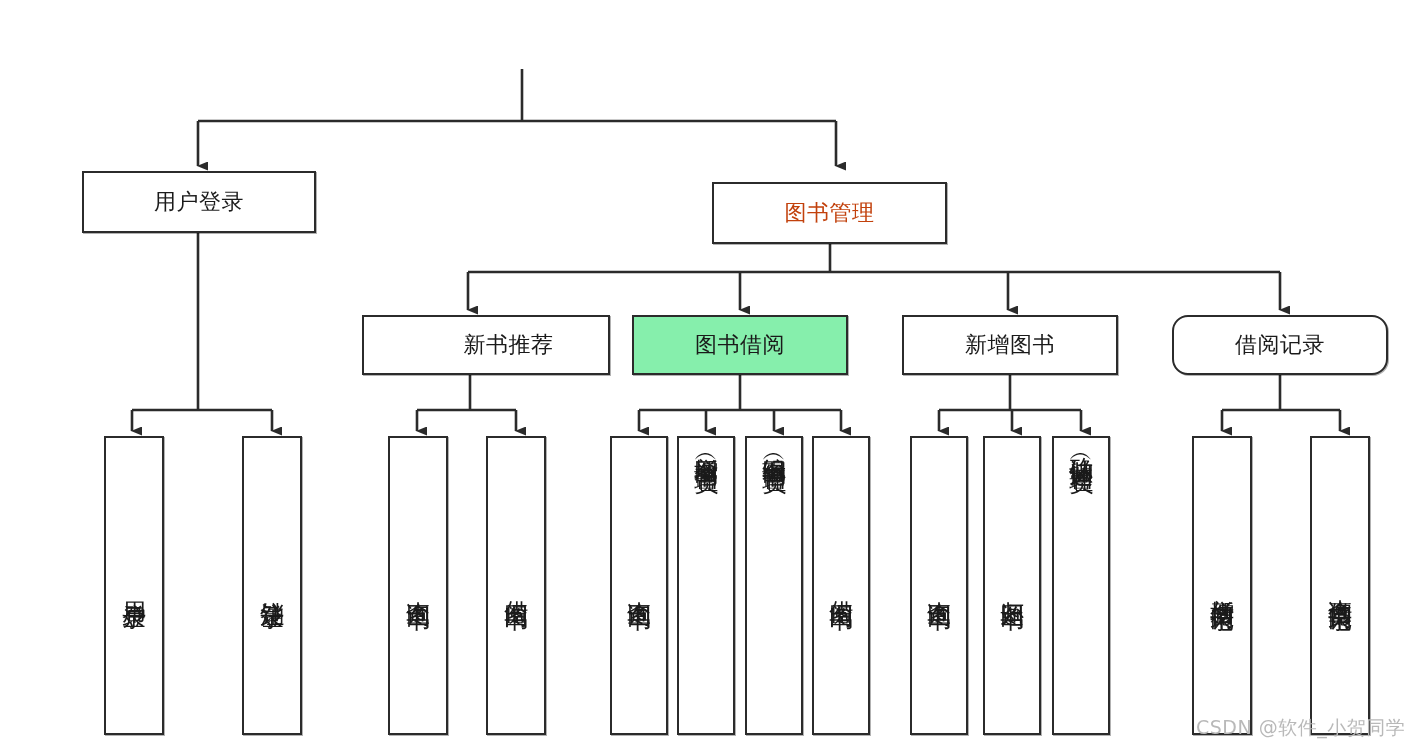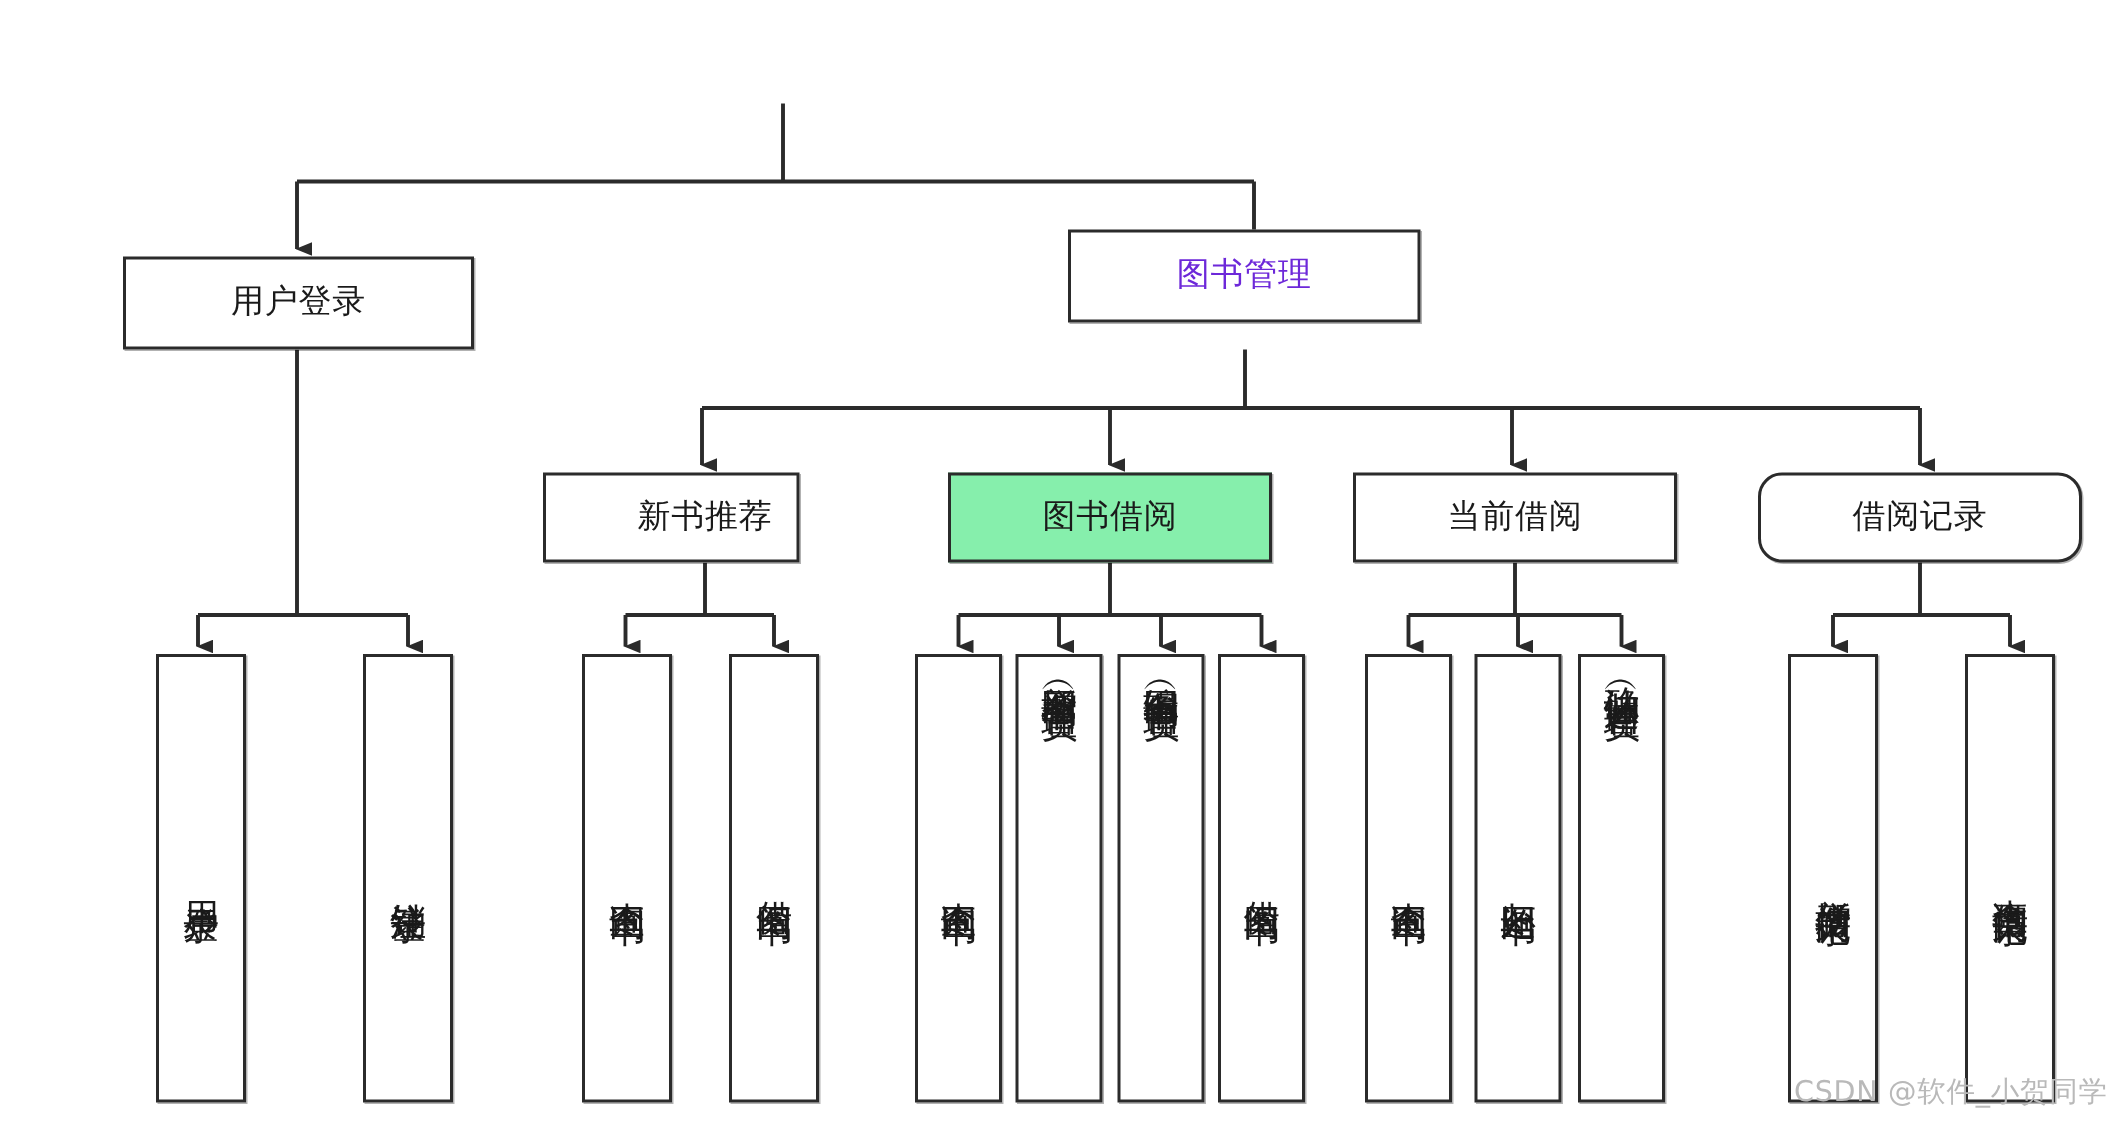--- a/index.html
+++ b/index.html
@@ -124,32 +124,32 @@
       <path d="M1222,410 L1340,410"></path>
       <path d="M1222,410 L1222,431" marker-end="url(#arrowhead)"></path>
       <path d="M1340,410 L1340,431" marker-end="url(#arrowhead)"></path>
     </g>
   </svg>
 
 
   <div class="node h-node" style="left: 82px; top: 171px; width: 234px; height: 62px; border-color: rgb(43, 43, 43); background: rgb(255, 255, 255); color: rgb(26, 26, 26);">
     <span class="node-label">用户登录</span>
   </div>
-  <div class="node h-node" style="left: 712px; top: 153px; width: 235px; height: 62px; border-color: rgb(43, 43, 43); background: rgb(255, 255, 255); color: #6d28d9;">
+  <div class="node h-node" style="left: 712px; top: 182px; width: 235px; height: 62px; border-color: rgb(43, 43, 43); background: rgb(255, 255, 255); color: #c2410c;">
     <span class="node-label">图书管理</span>
   </div>
 
-  <div class="node h-node" style="left: 362px; top: 315px; width: 171px; height: 60px; border-color: rgb(43, 43, 43); background: rgb(255, 255, 255); color: rgb(26, 26, 26); padding-left: 45px;">
+  <div class="node h-node" style="left: 362px; top: 315px; width: 248px; height: 60px; border-color: rgb(43, 43, 43); background: rgb(255, 255, 255); color: rgb(26, 26, 26); padding-left: 45px;">
     <span class="node-label">新书推荐</span>
   </div>
   <div class="node h-node" style="left: 632px; top: 315px; width: 216px; height: 60px; border-color: rgb(43, 43, 43); background: #86efac; color: rgb(26, 26, 26);">
     <span class="node-label">图书借阅</span>
   </div>
   <div class="node h-node" style="left: 902px; top: 315px; width: 216px; height: 60px; border-color: rgb(43, 43, 43); background: rgb(255, 255, 255); color: rgb(26, 26, 26);">
-    <span class="node-label">当前借阅</span>
+    <span class="node-label">新增图书</span>
   </div>
   <div class="node h-node" style="left: 1172px; top: 315px; width: 216px; height: 60px; border-color: rgb(43, 43, 43); background: rgb(255, 255, 255); color: rgb(26, 26, 26); border-radius: 16px;">
     <span class="node-label">借阅记录</span>
   </div>
 
   <div class="node v-node v-center" style="left: 104px; top: 436px; width: 60px; height: 299px; border-color: rgb(43, 43, 43); background: rgb(255, 255, 255); color: rgb(26, 26, 26);">
     <span class="node-label">用户登录</span>
   </div>
   <div class="node v-node v-center" style="left: 242px; top: 436px; width: 60px; height: 299px; border-color: rgb(43, 43, 43); background: rgb(255, 255, 255); color: rgb(26, 26, 26);">
     <span class="node-label">注销登录</span>

